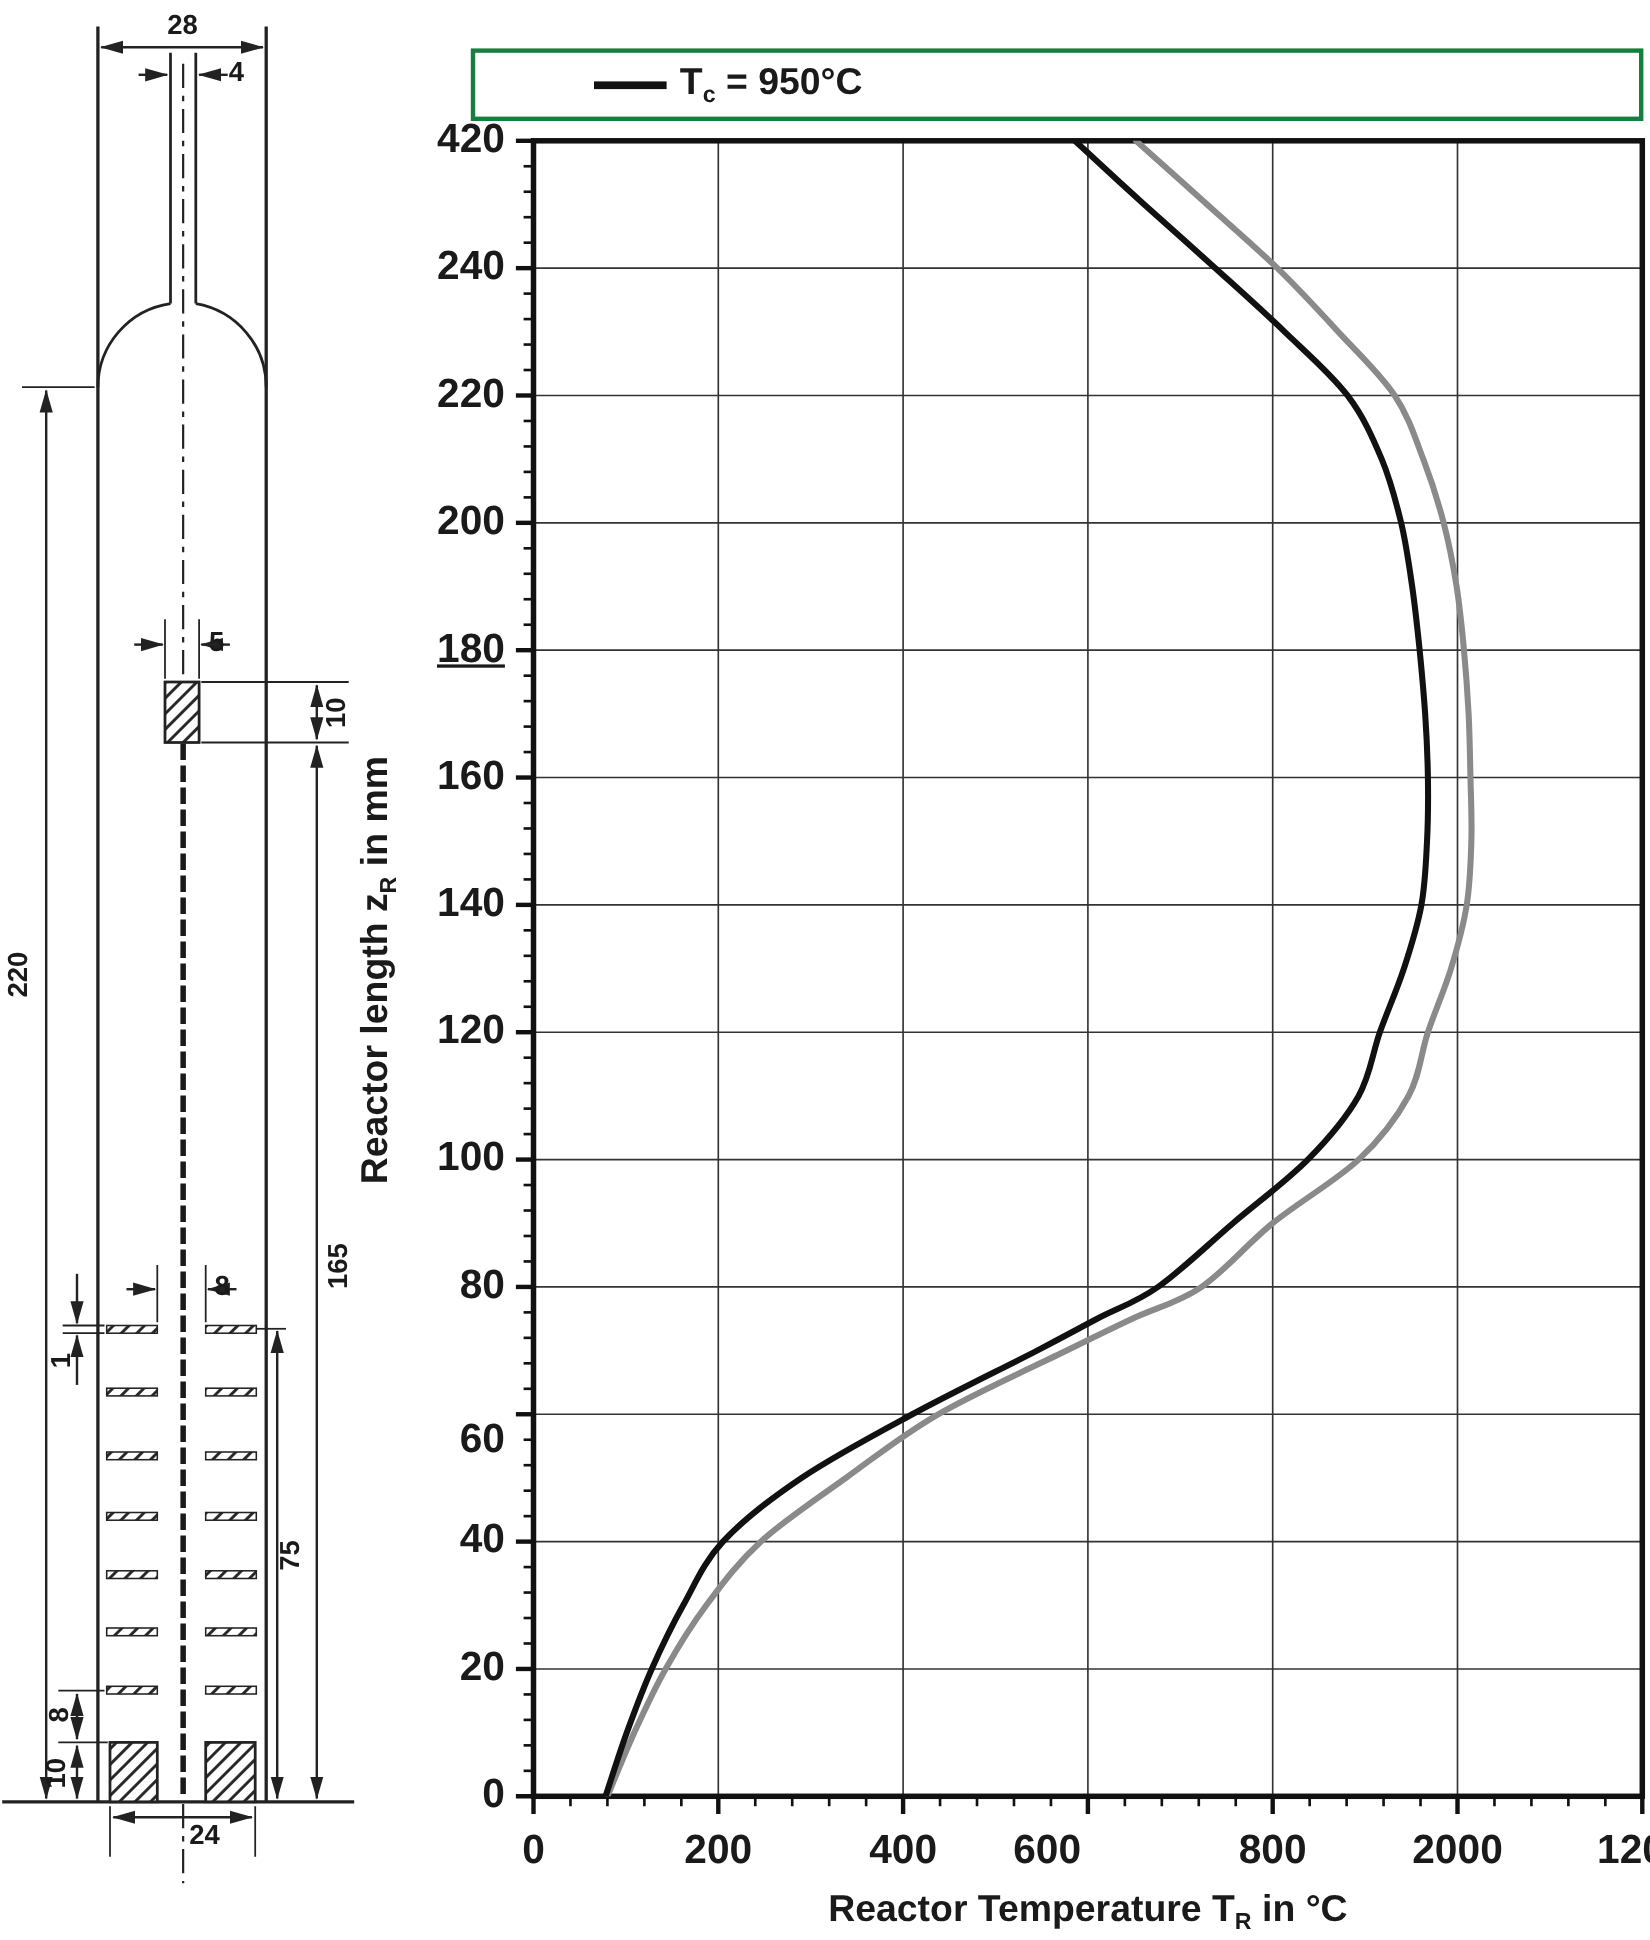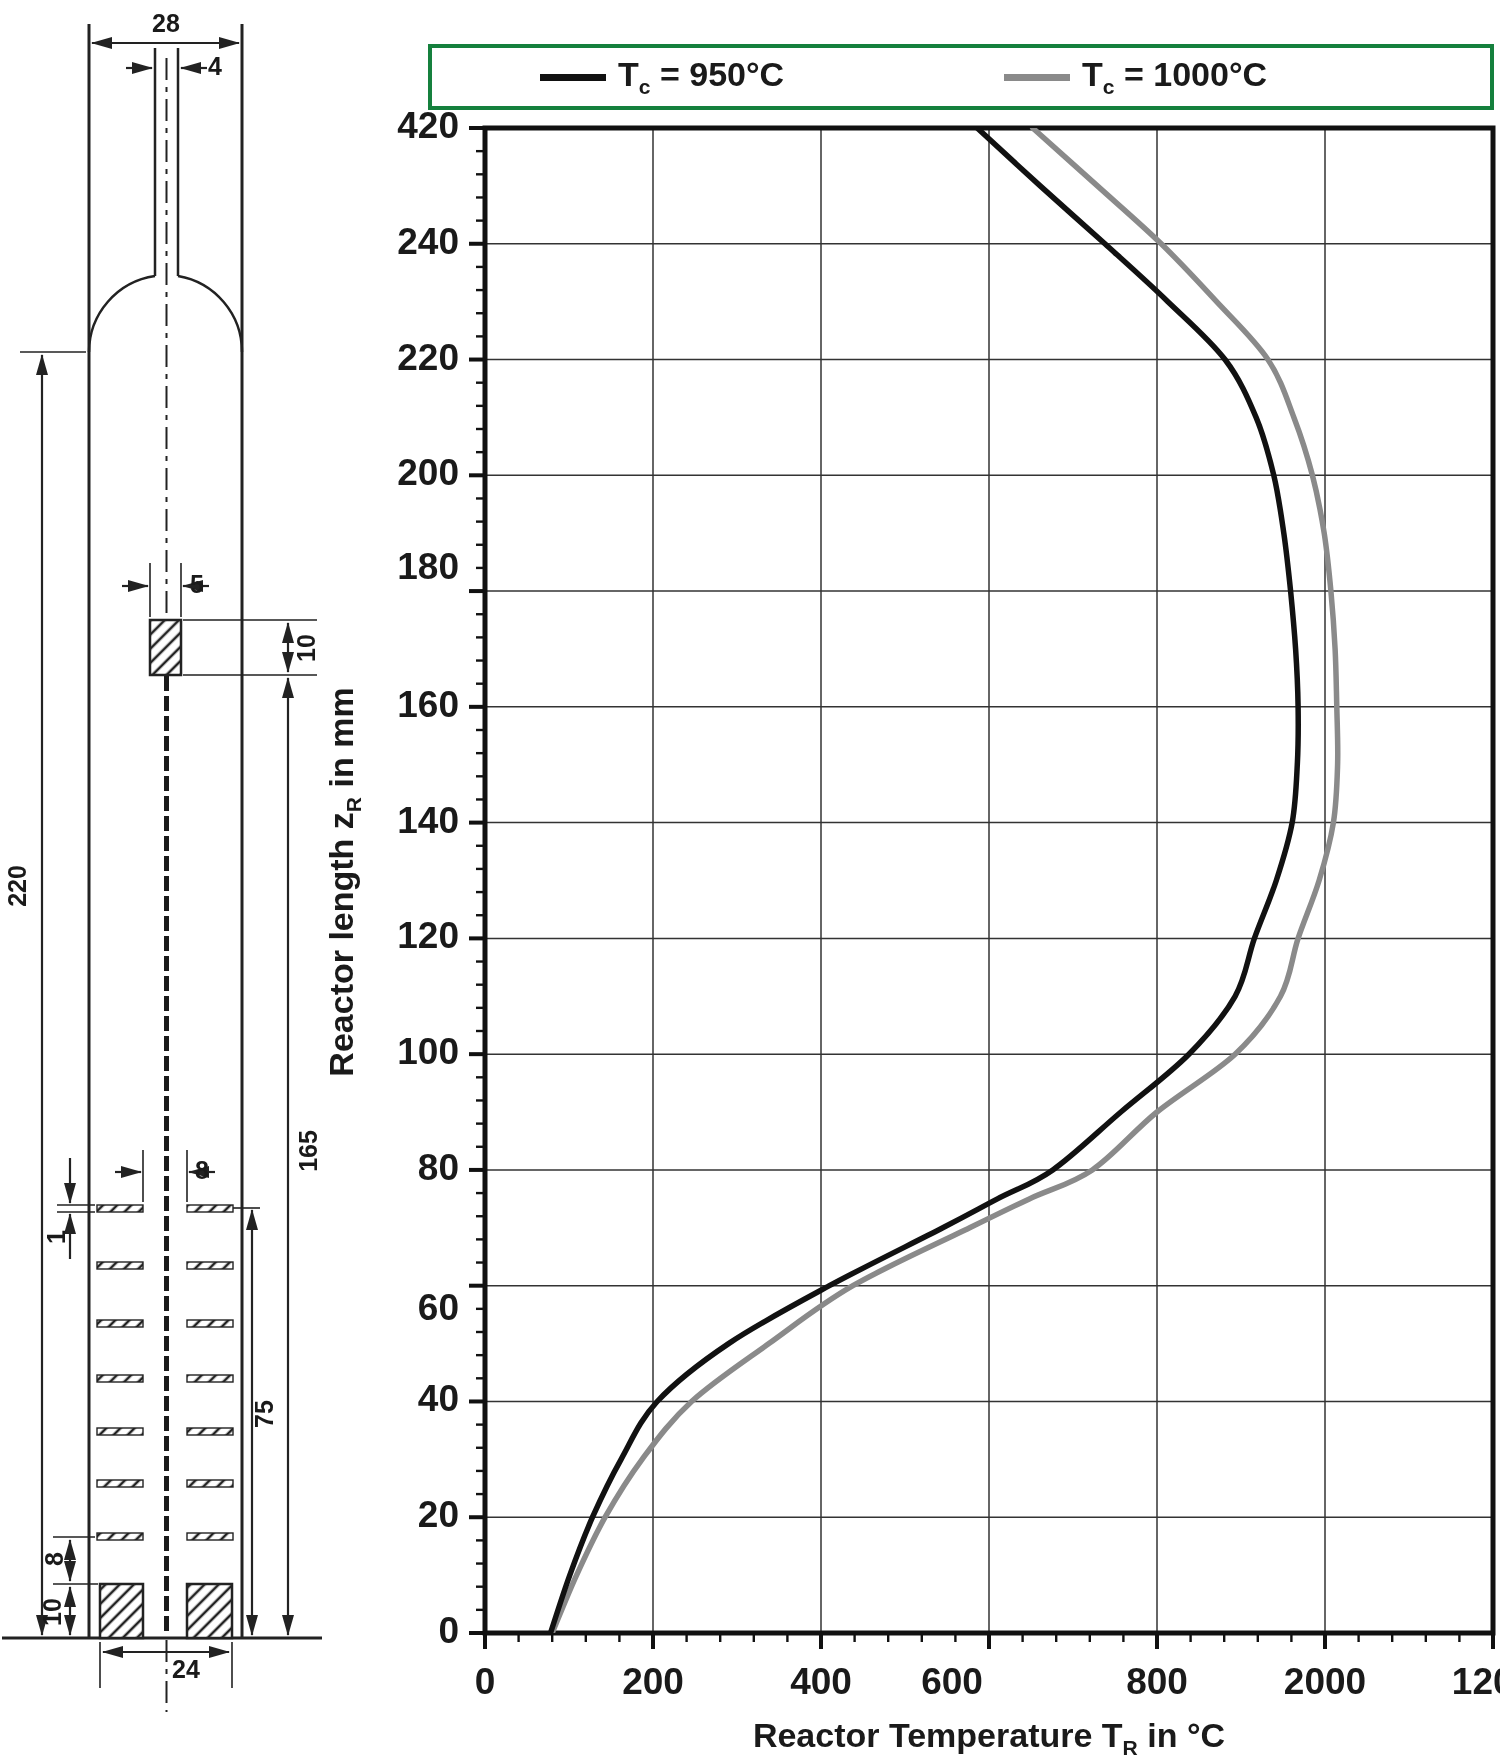--- a/index.html
+++ b/index.html
@@ -130,24 +130,20 @@
   <div class="dim-label" style="left:202px;top:1170px;">8</div>
   <div class="dim-label rot" style="left:56px;top:1237px;">1</div>
   <div class="dim-label rot" style="left:54px;top:1559px;">8</div>
   <div class="dim-label rot" style="left:52px;top:1612px;">10</div>
   <div class="dim-label" style="left:186px;top:1669px;">24</div>
 
   <div id="legend">
     <div class="legend-entry" id="legend-entry-1">
       <div class="swatch" id="swatch-0" style="background: rgb(17, 17, 17);"></div>
       <div class="legend-label"><span>T</span><sub>c</sub><span> = 950°C</span></div>
-    </div>
-    <div class="legend-entry" id="legend-entry-2">
-      <div class="swatch" id="swatch-1" style="background: rgb(138, 138, 138);"></div>
-      <div class="legend-label"><span>T</span><sub>c</sub><span> = 1000°C</span></div>
     </div>
   </div>
 
   <svg id="chart-svg" width="1500" height="1764" viewBox="0 0 1500 1764">
       <defs>
         <clipPath id="plotclip">
           <rect x="485" y="128" width="1008" height="1505"></rect>
         </clipPath>
       </defs>
       <line x1="653" y1="128" x2="653" y2="1633" stroke="#333333" stroke-width="1.5"></line>
@@ -272,21 +268,21 @@
   <div id="tick-layer">
       <div class="ytick" style="left: 359px; top: 1610px;">0</div>
       <div class="ytick" style="left: 359px; top: 1494.23px;">20</div>
       <div class="ytick" style="left: 359px; top: 1378.46px;">40</div>
       <div class="ytick" style="left: 359px; top: 1262.69px; margin-top: 24px;">60</div>
       <div class="ytick" style="left: 359px; top: 1146.92px;">80</div>
       <div class="ytick" style="left: 359px; top: 1031.15px;">100</div>
       <div class="ytick" style="left: 359px; top: 915.385px;">120</div>
       <div class="ytick" style="left: 359px; top: 799.615px;">140</div>
       <div class="ytick" style="left: 359px; top: 683.846px;">160</div>
-      <div class="ytick" style="left: 359px; top: 546px;">180</div>
+      <div class="ytick" style="left: 359px; top: 569px; text-decoration: underline;">180</div>
       <div class="ytick" style="left: 359px; top: 452.308px;">200</div>
       <div class="ytick" style="left: 359px; top: 336.538px;">220</div>
       <div class="ytick" style="left: 359px; top: 220.769px;">240</div>
       <div class="ytick" style="left: 359px; top: 105px;">420</div>
       <div class="xtick" style="left: 405px; top: 1661px;">0</div>
       <div class="xtick" style="left: 573px; top: 1661px;">200</div>
       <div class="xtick" style="left: 741px; top: 1661px;">400</div>
       <div class="xtick" style="left: 872px; top: 1661px; text-align: center;">600</div>
       <div class="xtick" style="left: 1077px; top: 1661px;">800</div>
       <div class="xtick" style="left: 1245px; top: 1661px;">2000</div>

